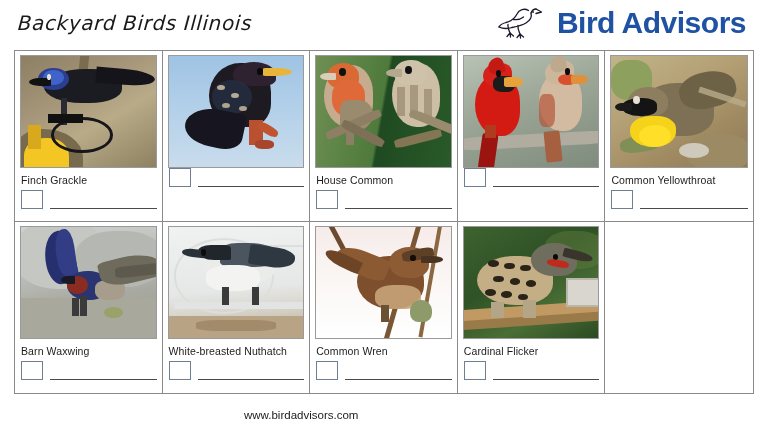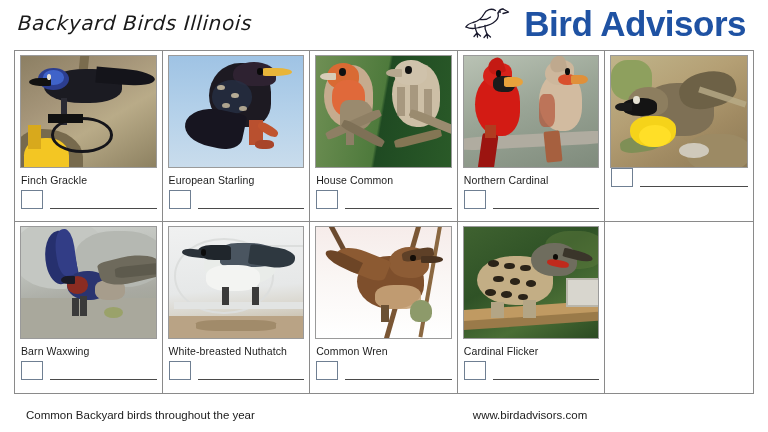--- a/index.html
+++ b/index.html
@@ -20,21 +20,21 @@
   .page-title {
     font-family: "DejaVu Sans", sans-serif;
     font-size: 20px; color: #1a1a1a; letter-spacing: .6px;
     font-style: italic; font-weight: 400;
     transform: skewX(-4deg);
   }
   .brand { display: flex; align-items: center; gap: 8px; }
   .brand-mark { width: 52px; height: 34px; display: block; }
   .brand-name {
     font-family: "Liberation Sans", sans-serif;
-    font-size: 35px; font-weight: bold; color: #1f52a3;
+    font-size: 30px; font-weight: bold; color: #1f52a3;
     letter-spacing: -0.5px; line-height: 1;
   }
 
   
   .grid {
     position: absolute; left: 14px; top: 50px;
     width: 740px; height: 344px;
     border: 1px solid #8a8a8a;
     display: grid;
     grid-template-columns: repeat(5, 1fr);
@@ -155,21 +155,20 @@
           <div class="sh" style="left:36%;top:26%;width:6%;height:5%;background:#cfc2a4;border-radius:50%;opacity:.85"></div>
           <div class="sh" style="left:46%;top:33%;width:6%;height:5%;background:#cfc2a4;border-radius:50%;opacity:.85"></div>
           <div class="sh" style="left:40%;top:42%;width:6%;height:5%;background:#cfc2a4;border-radius:50%;opacity:.8"></div>
           <div class="sh" style="left:52%;top:45%;width:6%;height:5%;background:#cfc2a4;border-radius:50%;opacity:.8"></div>
           <div class="sh" style="left:12%;top:48%;width:44%;height:34%;background:#171520;border-radius:60% 10% 40% 50%;transform:rotate(12deg)"></div>
           <div class="sh" style="left:60%;top:58%;width:10%;height:22%;background:#b9502f"></div>
           <div class="sh" style="left:66%;top:62%;width:16%;height:8%;background:#c0542f;border-radius:40%;transform:rotate(30deg)"></div>
           <div class="sh" style="left:64%;top:76%;width:14%;height:8%;background:#a8452a;border-radius:40%"></div>
         </div>
       </div>
-      <div class="bird-name">European Starling</div>
       <div class="entry">
         <div class="checkbox"></div>
         <div class="write-line"></div>
       </div>
     </div>
 
 
     <div class="cell">
       <div class="photo">
         <div class="scene">
@@ -221,21 +220,20 @@
           <div class="sh" style="left:56%;top:14%;width:32%;height:54%;background:#d2bba0;border-radius:50% 46% 40% 52%"></div>
           <div class="sh" style="left:60%;top:4%;width:22%;height:22%;background:#cdb79c;border-radius:60% 40% 30% 50%"></div>
           <div class="sh" style="left:64%;top:0%;width:12%;height:14%;background:#bfa98e;border-radius:60% 40% 10% 40%;transform:rotate(-14deg)"></div>
           <div class="sh" style="left:70%;top:16%;width:14%;height:10%;background:#d9502e;border-radius:50%"></div>
           <div class="sh" style="left:80%;top:17%;width:12%;height:8%;background:#e0903a;border-radius:20% 50% 50% 20%"></div>
           <div class="sh" style="left:75%;top:11%;width:4%;height:6%;background:#0c0c0c;border-radius:50%"></div>
           <div class="sh" style="left:56%;top:34%;width:12%;height:30%;background:#b4563a;opacity:.7;border-radius:30%"></div>
           <div class="sh" style="left:60%;top:68%;width:12%;height:28%;background:#a6603f;border-radius:10%;transform:rotate(-6deg)"></div>
         </div>
       </div>
-      <div class="bird-name">Northern Cardinal</div>
       <div class="entry">
         <div class="checkbox"></div>
         <div class="write-line"></div>
       </div>
     </div>
 
     <div class="cell">
       <div class="photo">
         <div class="scene">
           <div class="bg" style="background:linear-gradient(150deg,#c0b48a 0%,#b49f74 40%,#a08a62 70%,#8d7a56 100%)"></div>
@@ -247,20 +245,21 @@
           <div class="sh" style="left:12%;top:28%;width:30%;height:26%;background:#8d7e5f;border-radius:52% 48% 40% 48%"></div>
           <div class="sh" style="left:8%;top:38%;width:26%;height:16%;background:#141414;border-radius:50% 40% 40% 50%"></div>
           <div class="sh" style="left:3%;top:42%;width:12%;height:8%;background:#1a1a1a;border-radius:50% 10% 10% 50%"></div>
           <div class="sh" style="left:16%;top:36%;width:5%;height:7%;background:#e6e2d4;border-radius:50%"></div>
           <div class="sh" style="left:14%;top:54%;width:34%;height:28%;background:#f5d31a;border-radius:44% 40% 48% 50%"></div>
           <div class="sh" style="left:20%;top:62%;width:24%;height:20%;background:#ffdf27;border-radius:50%"></div>
           <div class="sh" style="left:50%;top:78%;width:22%;height:14%;background:#cfc9bb;border-radius:50%"></div>
           <div class="sh" style="left:64%;top:34%;width:36%;height:5%;background:#b9ad88;transform:rotate(18deg);opacity:.8"></div>
         </div>
       </div>
+      <div class="bird-name">Common Yellowthroat</div>
       <div class="entry">
         <div class="checkbox"></div>
         <div class="write-line"></div>
       </div>
     </div>
 
     <div class="cell">
       <div class="photo">
         <div class="scene">
           <div class="bg" style="background:linear-gradient(170deg,#cfd2ce 0%,#b9bcb6 40%,#a8a9a1 62%,#9aa08c 100%)"></div>
@@ -369,17 +368,16 @@
       <div class="bird-name">Cardinal Flicker</div>
       <div class="entry">
         <div class="checkbox"></div>
         <div class="write-line"></div>
       </div>
     </div>
 
   </div>
 
   <div class="footer">
-    <div class="footer-note">Common Backyard birds throughout the year</div>
     <div class="footer-url">www.birdadvisors.com</div>
   </div>
 
 </div>
 
 </body></html>

